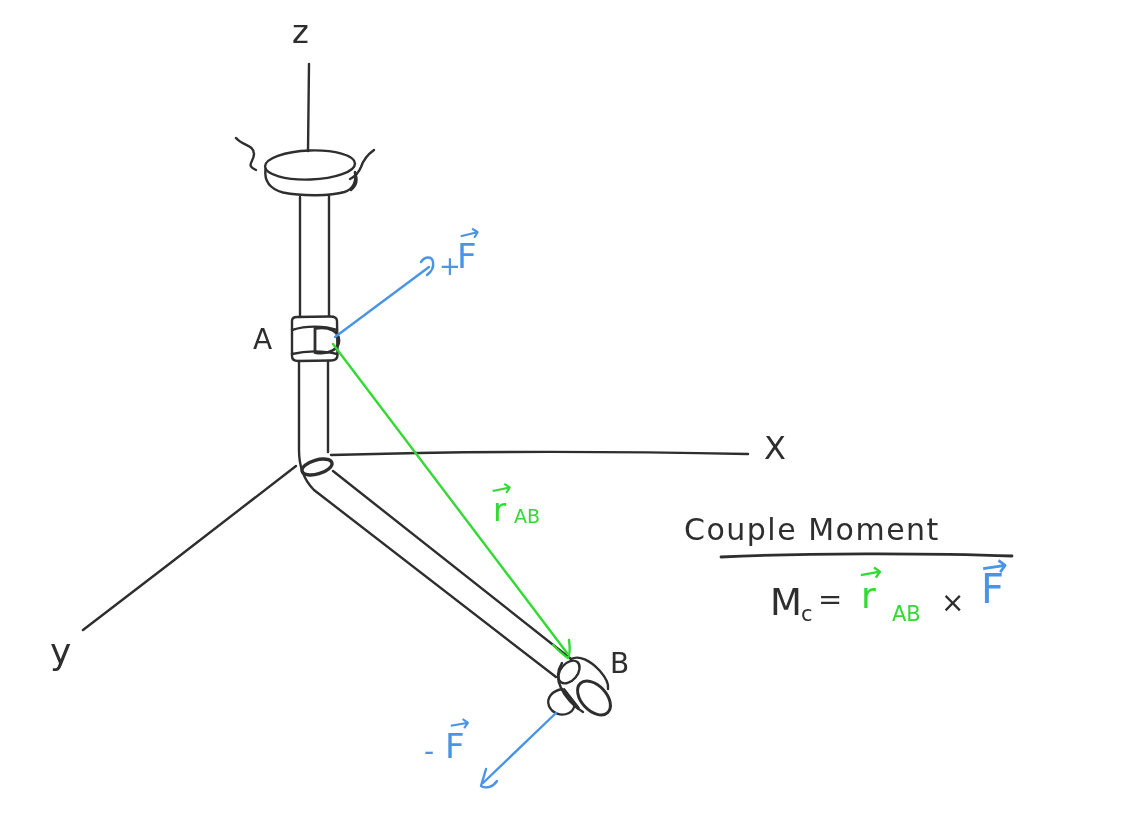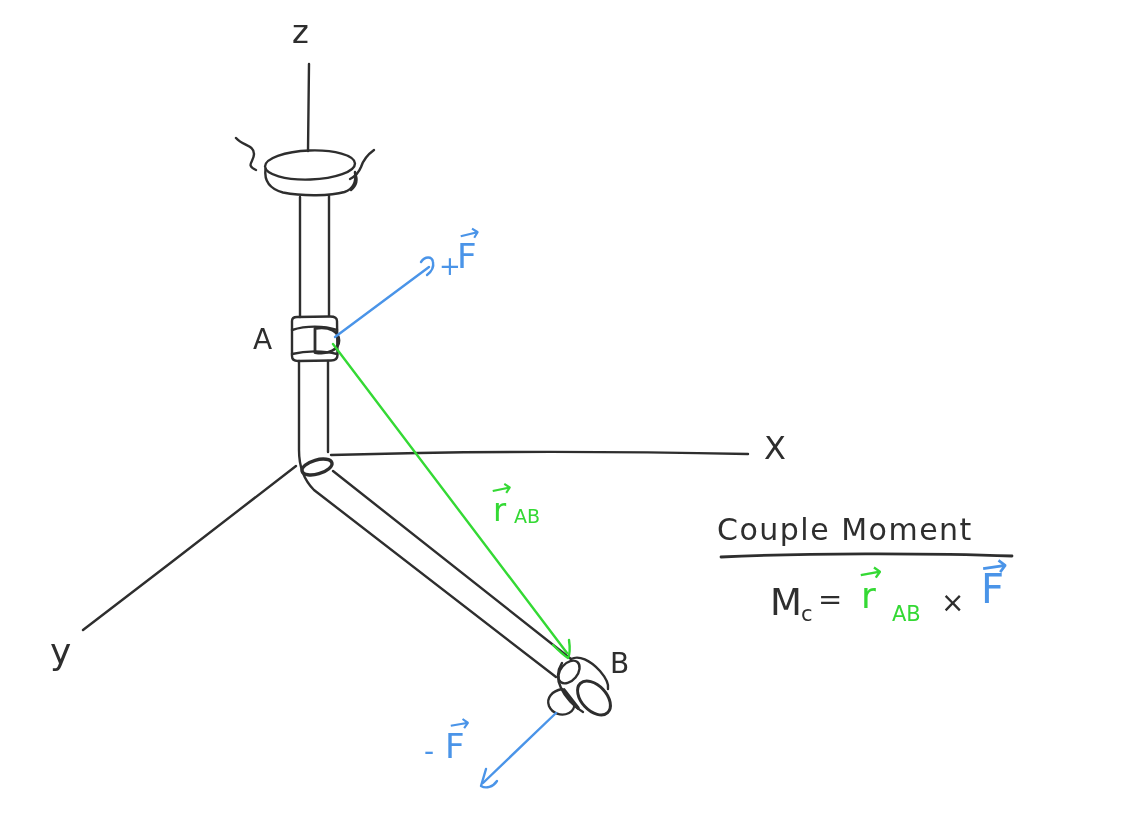--- a/index.html
+++ b/index.html
@@ -125,21 +125,21 @@
     <span class="lbl blue" style="left:445px;top:729px;font-size:34px;">F</span>
   </div>
 
   <div>
     <span class="lbl green" style="left:491px;top:476px;font-size:25px;transform:rotate(-12deg);">→</span>
     <span class="lbl green" style="left:493px;top:494px;font-size:32px;">r</span>
     <span class="lbl green" style="left:514px;top:507px;font-size:19px;">AB</span>
   </div>
 
   <div>
-    <div class="lbl" style="left:717px;top:515px;font-size:30px;letter-spacing:1.5px;">Couple Moment</div>
+    <div class="lbl" style="left:684px;top:515px;font-size:30px;letter-spacing:1.5px;">Couple Moment</div>
 
     <span class="lbl" style="left:770px;top:584px;font-size:37px;">M</span>
     <span class="lbl" style="left:801px;top:604px;font-size:21px;">c</span>
     <span class="lbl" style="left:818px;top:585px;font-size:29px;">=</span>
     <span class="lbl green" style="left:859px;top:559px;font-size:28px;transform:rotate(-10deg);">→</span>
     <span class="lbl green" style="left:861px;top:578px;font-size:36px;">r</span>
     <span class="lbl green" style="left:892px;top:604px;font-size:21px;">AB</span>
     <span class="lbl" style="left:941px;top:589px;font-size:28px;">×</span>
     <span class="lbl blue" style="left:981px;top:550px;font-size:32px;transform:rotate(-8deg);">→</span>
     <span class="lbl blue" style="left:981px;top:569px;font-size:40px;">F</span>

